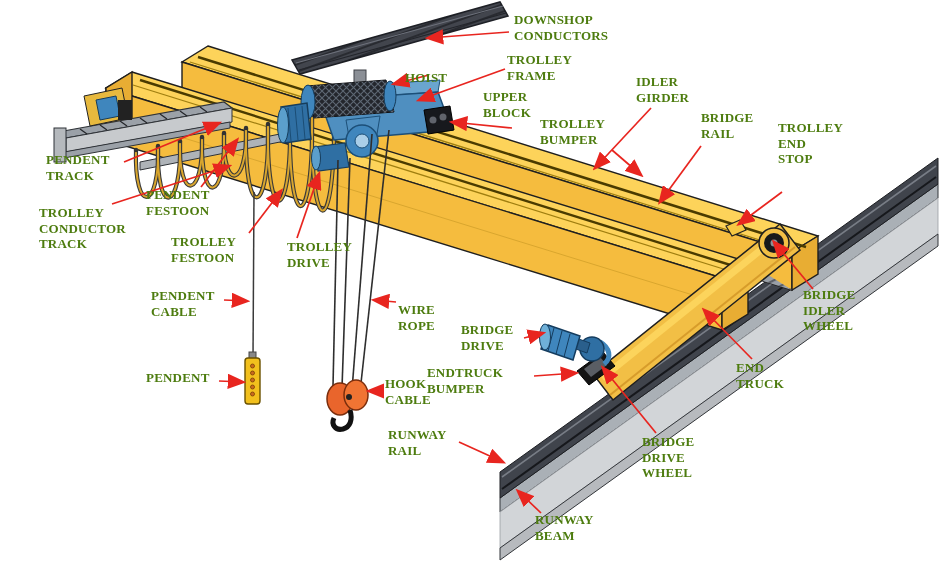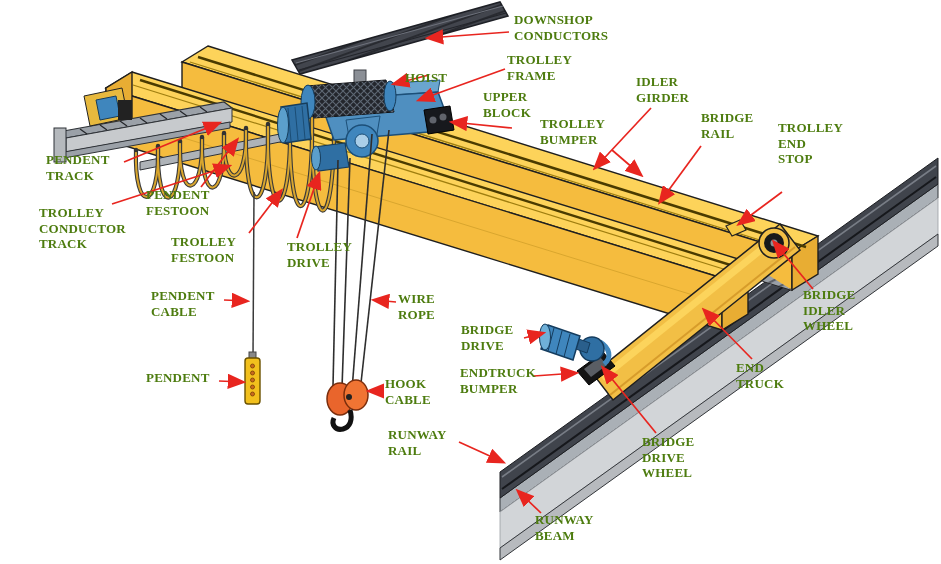--- a/index.html
+++ b/index.html
@@ -265,26 +265,26 @@
 FESTOON</div>
 <div class="lbl" style="left:39px;top:205px">TROLLEY
 CONDUCTOR
 TRACK</div>
 <div class="lbl" style="left:171px;top:234px">TROLLEY
 FESTOON</div>
 <div class="lbl" style="left:287px;top:239px">TROLLEY
 DRIVE</div>
 <div class="lbl" style="left:151px;top:288px">PENDENT
 CABLE</div>
-<div class="lbl" style="left:398px;top:291px">WIRE
+<div class="lbl" style="left:398px;top:302px">WIRE
 ROPE</div>
 <div class="lbl" style="left:461px;top:322px">BRIDGE
 DRIVE</div>
 <div class="lbl" style="left:146px;top:370px">PENDENT</div>
-<div class="lbl" style="left:460px;top:365px">ENDTRUCK
+<div class="lbl" style="left:427px;top:365px">ENDTRUCK
 BUMPER</div>
 <div class="lbl" style="left:385px;top:376px">HOOK
 CABLE</div>
 <div class="lbl" style="left:803px;top:287px">BRIDGE
 IDLER
 WHEEL</div>
 <div class="lbl" style="left:736px;top:360px">END
 TRUCK</div>
 <div class="lbl" style="left:388px;top:427px">RUNWAY
 RAIL</div>

